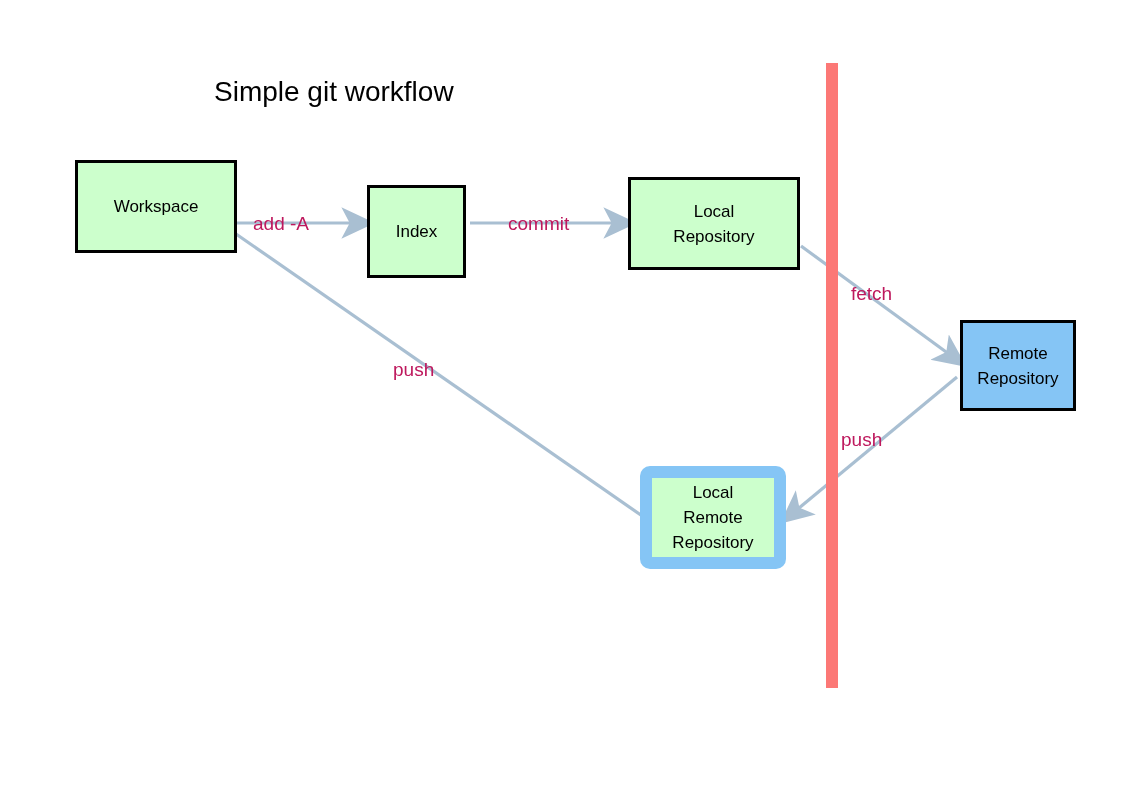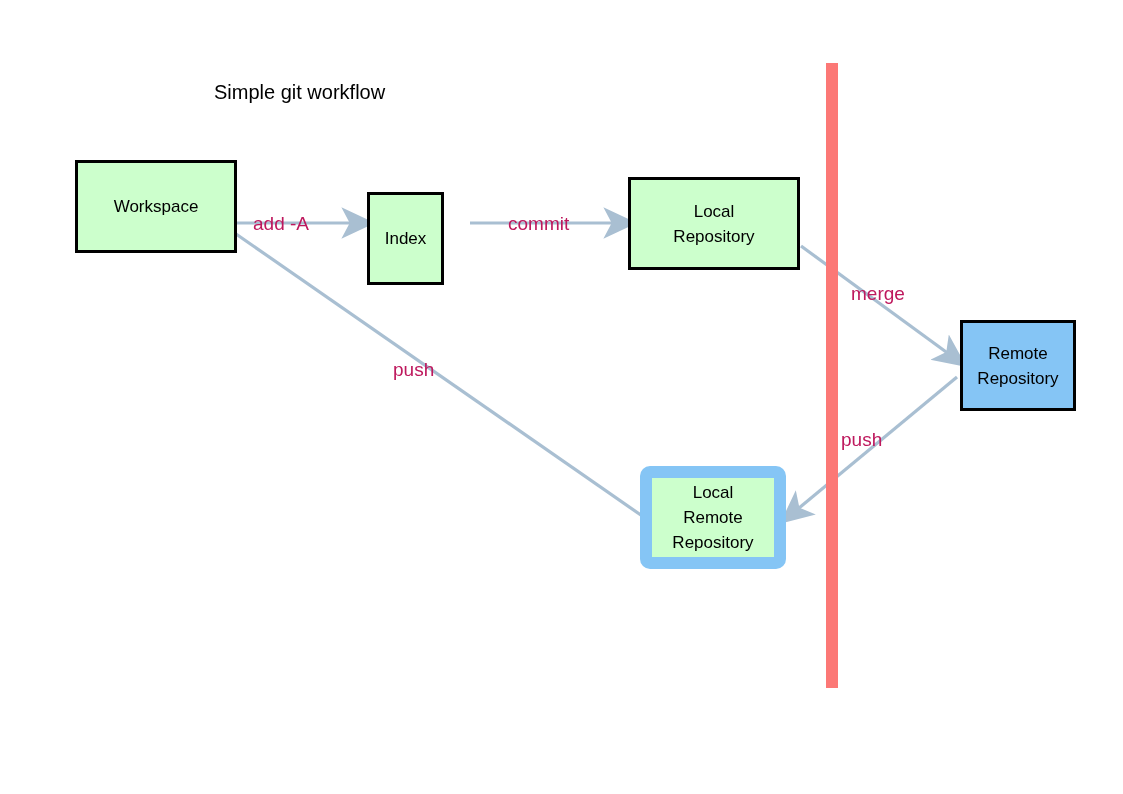--- a/index.html
+++ b/index.html
@@ -23,21 +23,21 @@
     top: 0;
     width: 1123px;
     height: 794px;
     pointer-events: none;
   }
 
   .title {
     position: absolute;
     left: 214px;
     top: 70px;
-    font-size: 20px;
+    font-size: 28px;
     line-height: 44px;
     color: #000000;
     white-space: nowrap;
   }
 
   .node {
     position: absolute;
     box-sizing: border-box;
     display: flex;
     align-items: center;
@@ -64,21 +64,21 @@
   .node-outlined .inner {
     width: 100%;
     height: 100%;
     background: #ccffcc;
     display: flex;
     align-items: center;
     justify-content: center;
   }
 
   .n-workspace { left: 75px;  top: 160px; width: 162px; height: 93px; text-align: center; }
-  .n-index     { left: 367px; top: 192px; width: 77px;  height: 93px; }
+  .n-index     { left: 367px; top: 185px; width: 99px;  height: 93px; }
   .n-localrepo { left: 628px; top: 177px; width: 172px; height: 93px; }
   .n-remoterepo{ left: 960px; top: 320px; width: 116px; height: 91px; }
   .n-localremote{ left: 640px; top: 466px; width: 146px; height: 103px; }
 
   .edge-label {
     position: absolute;
     font-size: 19px;
     line-height: 24px;
     color: #be185d;
     white-space: nowrap;
@@ -142,17 +142,17 @@
   </div>
 
   <div class="node node-outlined n-localremote">
     <span class="inner">
       <span class="ml">Local<br>Remote<br>Repository</span>
     </span>
   </div>
 
   <div class="edge-label lbl-add">add -A</div>
   <div class="edge-label lbl-commit">commit</div>
-  <div class="edge-label lbl-push">merge</div>
+  <div class="edge-label lbl-push">fetch</div>
   <div class="edge-label lbl-fetch">push</div>
   <div class="edge-label lbl-merge">push</div>
 
 </div>
 
 </body></html>

